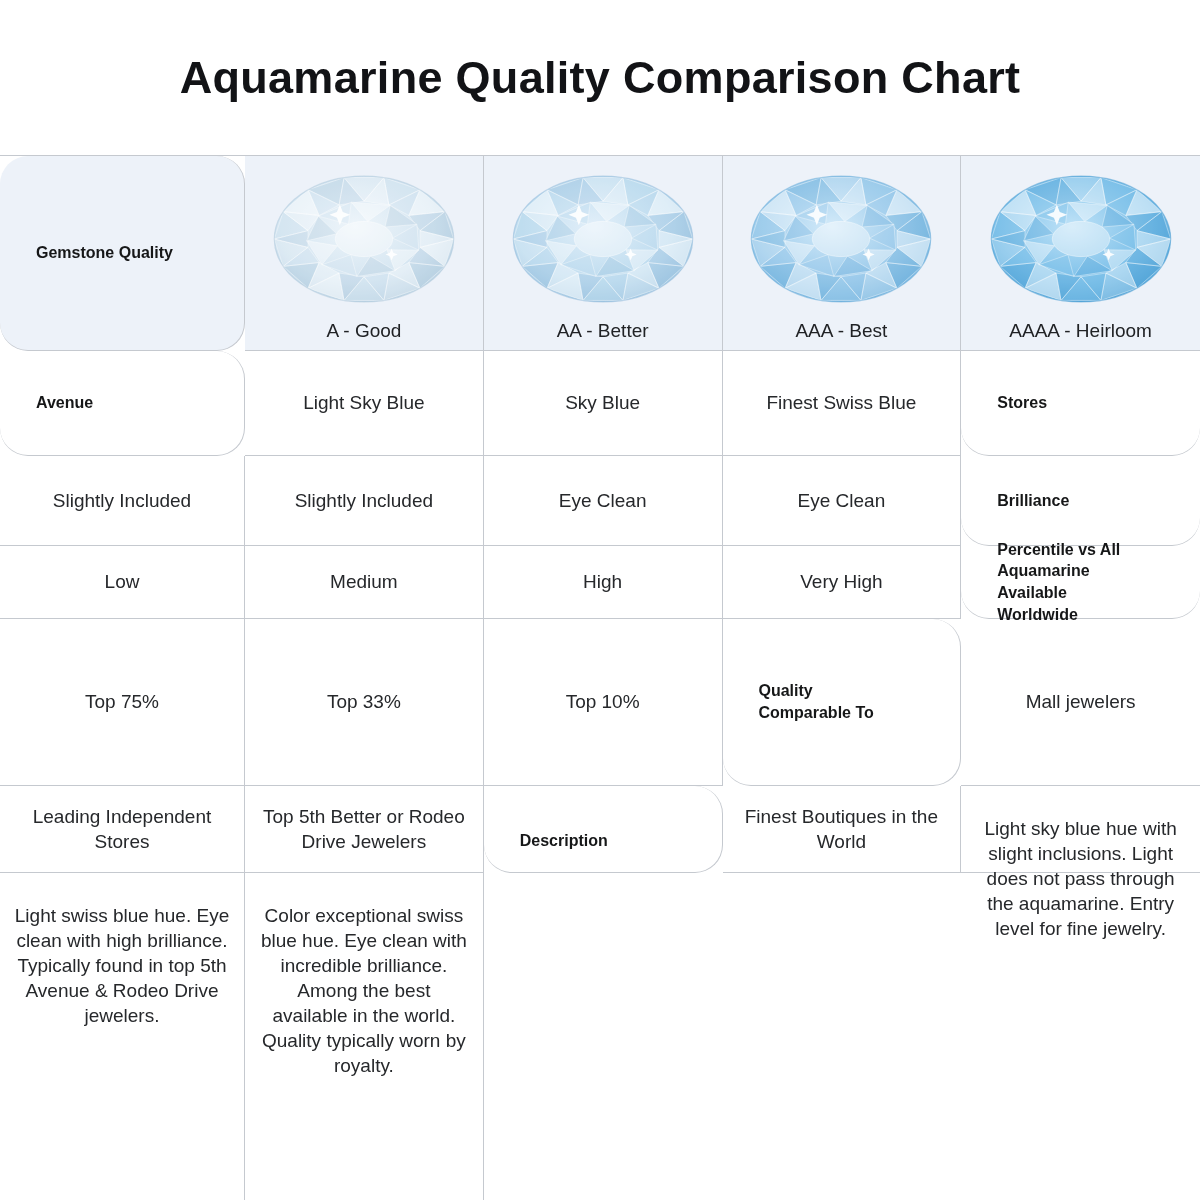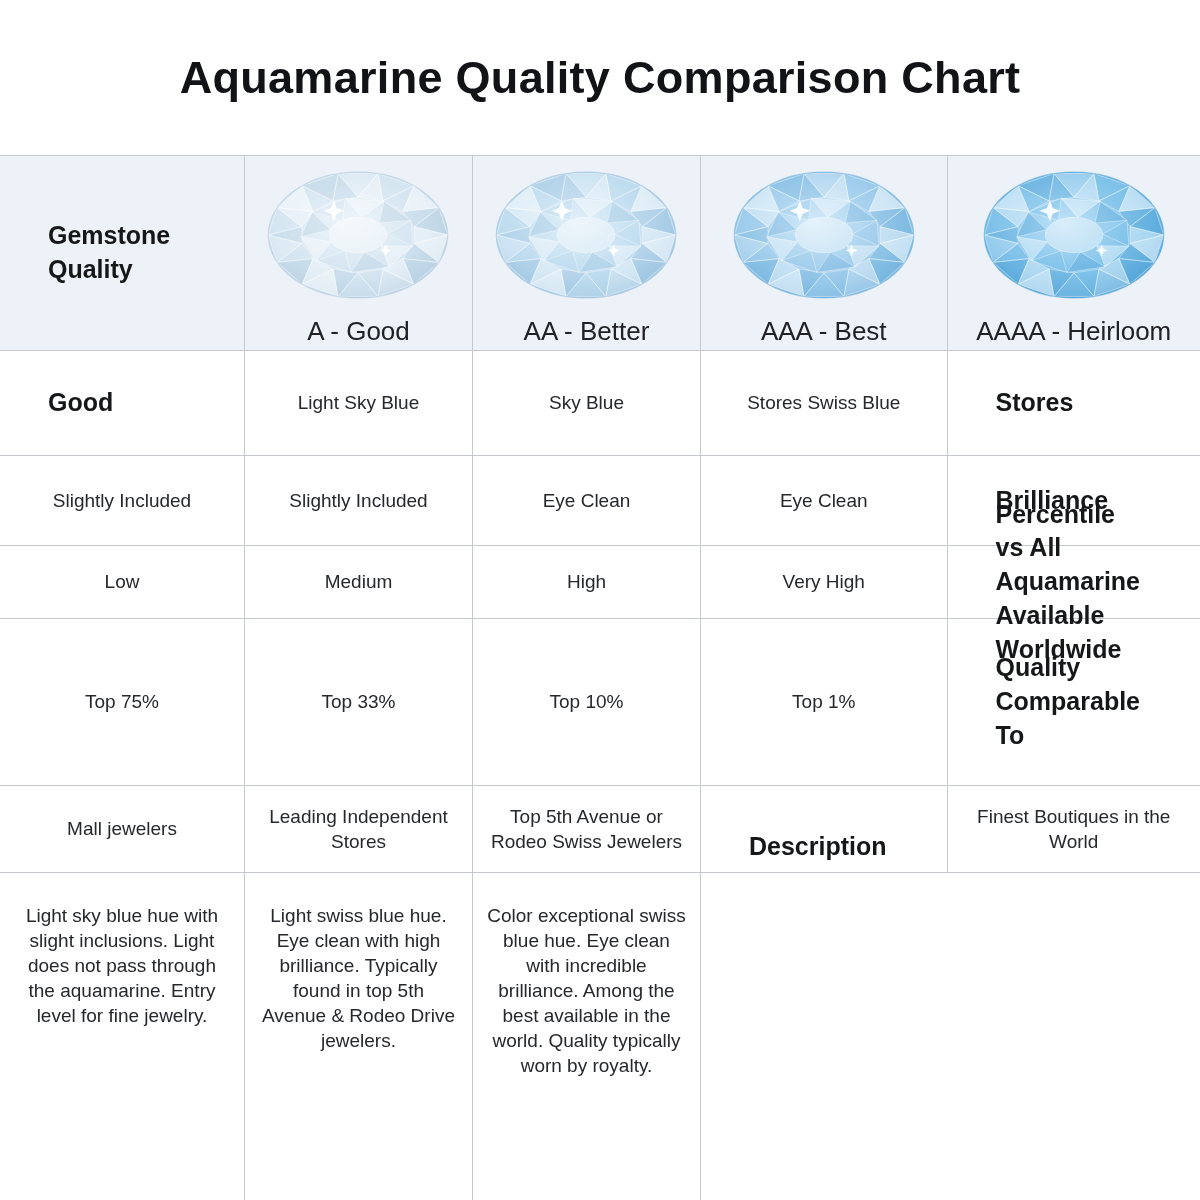--- a/index.html
+++ b/index.html
@@ -35,29 +35,29 @@
     display:flex;align-items:center;justify-content:center;
     text-align:center;
     font-size:19px;line-height:1.32;color:var(--value-color);
     padding:6px 14px;
   }
   .cell:nth-child(5n){border-right:none;}
   .ctable .cell:nth-child(n+31){border-bottom:none;}
   .cell.header{background:var(--header-bg);}
   .cell.label{
     justify-content:flex-start;text-align:left;
-    padding:6px 60px 6px 48px;
-    font-size:25px;font-weight:700;color:var(--label-color);line-height:1.35;
+    padding:6px 60px 6px 36px;
+    font-size:16px;font-weight:700;color:var(--label-color);line-height:1.35;border-radius:28px;
   }
   .cell.top{align-items:flex-start;padding-top:30px;}
   .cell.label.top{padding-top:44px;}
   .gemcell{flex-direction:column;gap:10px;padding-top:14px;}
   .gem{width:190px;height:138px;}
   .gem svg{display:block;width:100%;height:100%;}
-  .grade-label{font-size:26px;color:#202225;}
+  .grade-label{font-size:19px;color:#202225;}
 </style>
 </head>
 <body>
 
 <div class="page">
 
   <div class="title-bar">
     <h1>Aquamarine Quality Comparison Chart</h1>
   </div>
 
@@ -282,47 +282,46 @@
             <polygon points="171.4,63.0 173.6,92.9 143.2,79.0" fill="#7cc0e9" fill-opacity="0.3" stroke="#ffffff" stroke-opacity="0.55" stroke-width="0.8"></polygon>
             <ellipse cx="110" cy="80" rx="33.28" ry="20.44" fill="#ffffff" fill-opacity="0.4" stroke="#ffffff" stroke-opacity="0.6" stroke-width="0.8"></ellipse>
             <ellipse cx="110" cy="80" rx="104" ry="73" fill="none" stroke="#3f97cf" stroke-opacity="0.5" stroke-width="1.4"></ellipse>
             <polygon points="82.0,40.0 85.4,48.6 94.0,52.0 85.4,55.4 82.0,64.0 78.6,55.4 70.0,52.0 78.6,48.6" fill="#ffffff" fill-opacity="0.9"></polygon>
             <polygon points="142.0,91.0 144.0,96.0 149.0,98.0 144.0,100.0 142.0,105.0 140.0,100.0 135.0,98.0 140.0,96.0" fill="#ffffff" fill-opacity="0.9"></polygon>
           </svg>
         </div>
       <div class="grade-label">AAAA - Heirloom</div>
     </div>
 
-    <div class="cell label">Good</div>
+    <div class="cell label">Avenue</div>
     <div class="cell">Light Sky Blue</div>
     <div class="cell">Sky Blue</div>
-    <div class="cell">Stores Swiss Blue</div>
+    <div class="cell">Finest Swiss Blue</div>
 
     <div class="cell label">Stores</div>
     <div class="cell">Slightly Included</div>
     <div class="cell">Slightly Included</div>
     <div class="cell">Eye Clean</div>
     <div class="cell">Eye Clean</div>
 
     <div class="cell label">Brilliance</div>
     <div class="cell">Low</div>
     <div class="cell">Medium</div>
     <div class="cell">High</div>
     <div class="cell">Very High</div>
 
     <div class="cell label">Percentile vs All Aquamarine Available Worldwide</div>
     <div class="cell">Top 75%</div>
     <div class="cell">Top 33%</div>
     <div class="cell">Top 10%</div>
-    <div class="cell">Top 1%</div>
 
     <div class="cell label">Quality Comparable To</div>
     <div class="cell">Mall jewelers</div>
     <div class="cell">Leading Independent Stores</div>
-    <div class="cell">Top 5th Avenue or Rodeo Swiss Jewelers</div>
+    <div class="cell">Top 5th Better or Rodeo Drive Jewelers</div>
     <div class="cell label top">Description</div>
 
     <div class="cell">Finest Boutiques in the World</div>
     <div class="cell top">Light sky blue hue with slight inclusions. Light does not pass through the aquamarine. Entry level for fine jewelry.</div>
     <div class="cell top">Light swiss blue hue. Eye clean with high brilliance. Typically found in top 5th Avenue &amp; Rodeo Drive jewelers.</div>
     <div class="cell top">Color exceptional swiss blue hue. Eye clean with incredible brilliance. Among the best available in the world. Quality typically worn by royalty.</div>
 
   </div>
 </div>
 

